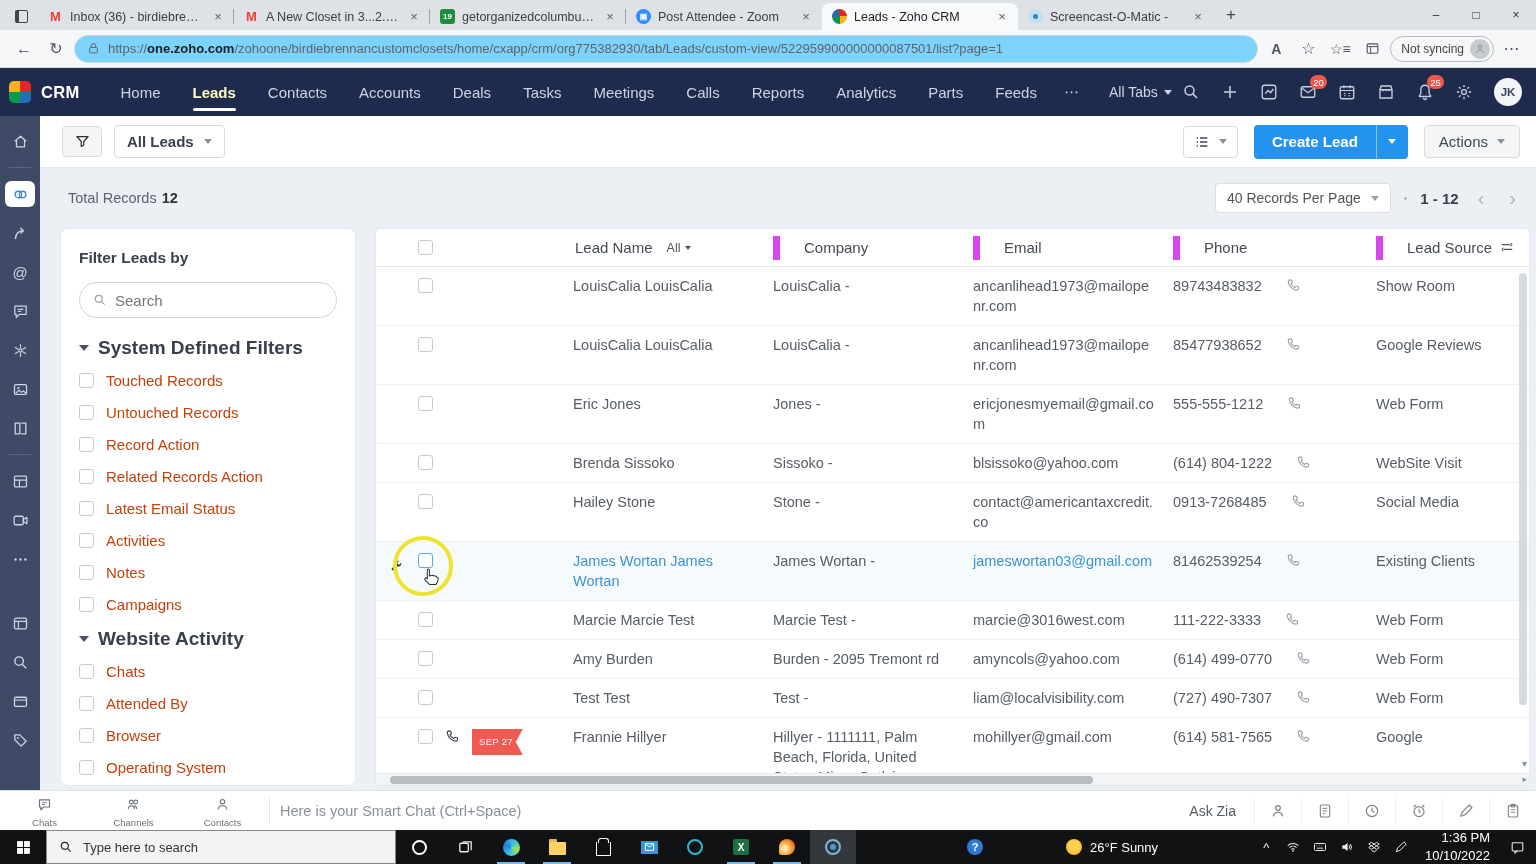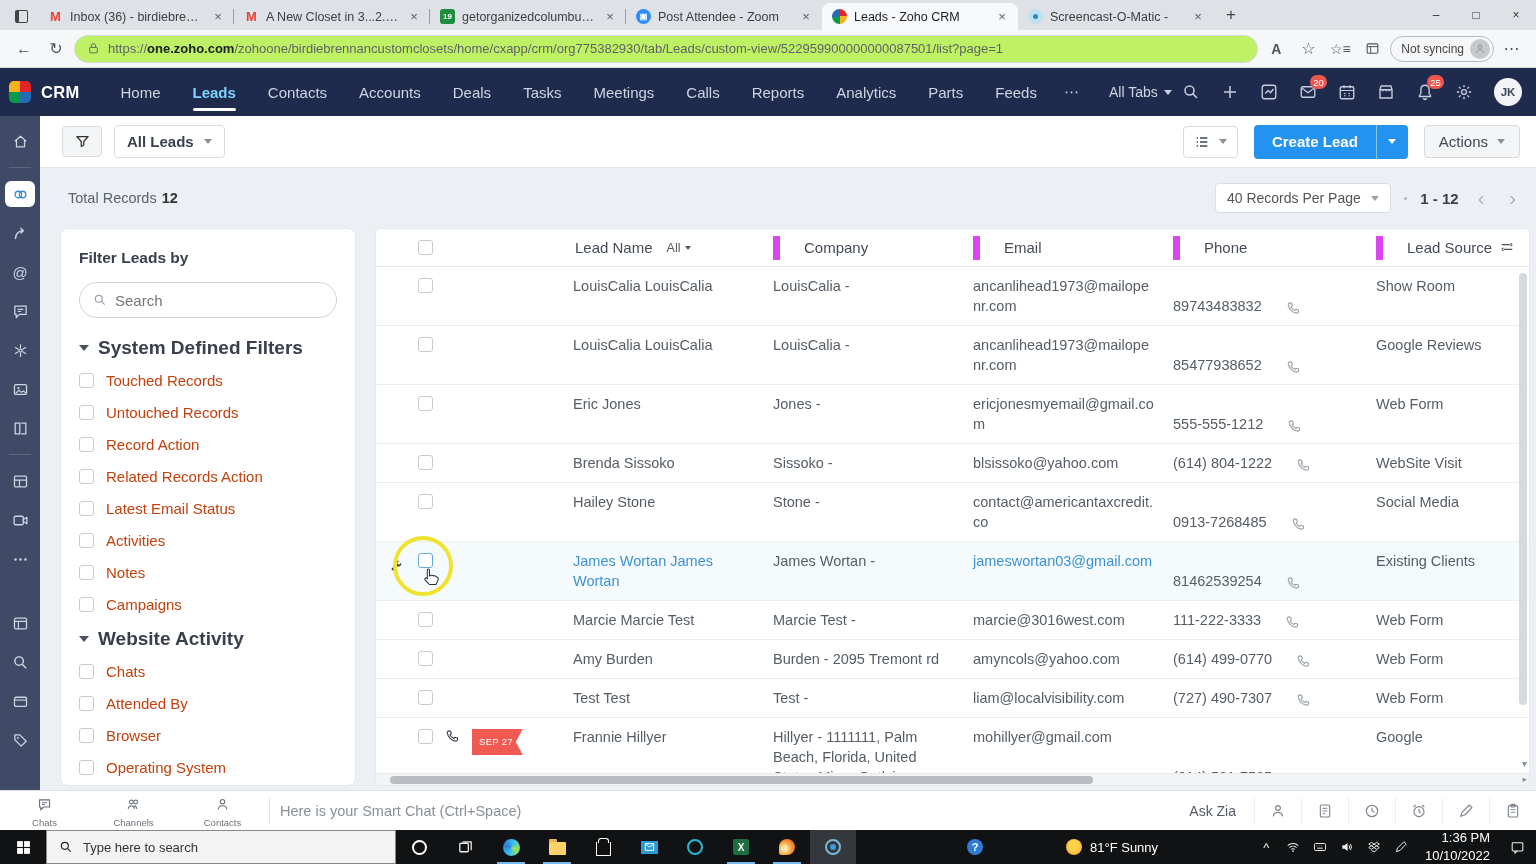--- a/index.html
+++ b/index.html
@@ -23,33 +23,33 @@
   .fav-zoom { background:#2d8cff; border-radius:50%; color:#fff; font-size:8px; }
   .fav-zoho { border-radius:50%; background:conic-gradient(#e42527 0 25%, #f9b21d 25% 50%, #089949 50% 75%, #226db4 75% 100%); }
   .fav-som { background:#bfe0ef; border-radius:50%; position:relative; }
   .fav-som::after { content:""; width:5px; height:5px; background:#2b87c8; border-radius:50%; }
   .newtab-btn { width:26px; height:26px; margin:0 0 2px 4px; font-size:17px; color:#444; display:flex; align-items:center; justify-content:center; }
   .win-controls { margin-left:auto; display:flex; align-self:stretch; align-items:center; }
   .win-btn { width:40px; height:30px; display:flex; align-items:center; justify-content:center; font-size:12px; color:#333; }
 
   .addressbar { height:38px; background:#f6f7f8; display:flex; align-items:center; gap:4px; padding:0 10px; border-bottom:1px solid #d7dadd; flex:none; }
   .nav-ico { width:28px; height:28px; display:flex; align-items:center; justify-content:center; font-size:16px; color:#50545a; }
-  .urlbox { flex:1; height:28px; background:#bef264; border:1px solid #d3d6da; border-radius:14px; display:flex; align-items:center; padding:0 12px; gap:8px; font-size:13px; color:#5f6368; overflow:hidden; }
+  .urlbox { flex:1; height:28px; background:#7dd3fc; border:1px solid #d3d6da; border-radius:14px; display:flex; align-items:center; padding:0 12px; gap:8px; font-size:13px; color:#5f6368; overflow:hidden; }
   .urlbox .host { color:#202124; font-weight:bold; }
   .url-text { white-space:nowrap; overflow:hidden; }
   .profile-pill { height:26px; border:1px solid #b7bbbf; border-radius:13px; display:flex; align-items:center; gap:6px; padding:0 3px 0 10px; font-size:12px; color:#444; background:#f6f7f8; }
   .avatar-sm { width:20px; height:20px; border-radius:50%; background:#c7cacd; display:flex; align-items:center; justify-content:center; color:#888; font-size:11px; }
 
   
   .zoho-nav { height:48px; background:#1f2b4d; display:flex; align-items:center; flex:none; color:#cdd4e2; }
   .zoho-logo { width:22px; height:22px; margin:0 10px 0 9px; border-radius:5px; background:conic-gradient(#e42527 0 25%, #226db4 25% 50%, #089949 50% 75%, #f9b21d 75% 100%); flex:none; }
   .brand { color:#fff; font-weight:bold; font-size:16.5px; letter-spacing:.3px; margin-right:26px; }
   .nav-items { display:flex; align-items:center; height:100%; gap:2px; }
   .nav-item { padding:0 15px; height:100%; display:flex; align-items:center; font-size:15px; position:relative; }
-  .nav-item.active { color:#7dd3fc; font-weight:bold; }
+  .nav-item.active { color:#fef9c3; font-weight:bold; }
   .nav-item.active::after { content:""; position:absolute; left:15px; right:15px; bottom:5px; height:3px; border-radius:2px; background:#fff; }
   .nav-more { padding:0 12px; font-size:15px; letter-spacing:2px; }
   .alltabs { margin-left:16px; font-size:14px; display:flex; align-items:center; gap:6px; }
   .caret { width:0; height:0; border-left:4px solid transparent; border-right:4px solid transparent; border-top:5px solid currentColor; display:inline-block; }
   .nav-right { margin-left:auto; display:flex; align-items:center; gap:21px; padding-right:14px; }
   .nav-glyph { position:relative; color:#c7cedd; display:flex; }
   .nav-glyph svg { width:18px; height:18px; }
   .badge { position:absolute; top:-8px; right:-10px; background:#ee574d; color:#fff; font-size:9.5px; min-width:17px; height:14px; border-radius:8px; display:flex; align-items:center; justify-content:center; padding:0 3px; }
   .avatar-jk { width:28px; height:28px; border-radius:50%; background:#f2f4f7; color:#39435c; font-size:11.5px; font-weight:bold; display:flex; align-items:center; justify-content:center; }
 
@@ -108,21 +108,21 @@
   .sel-cell { padding-left:42px; display:flex; align-items:flex-start; gap:12px; position:relative; }
   .cols-btn { position:absolute; right:14px; top:11px; color:#4a5160; }
   .cols-btn svg { width:16px; height:14px; }
   .trow { border-bottom:1px solid #eceef0; font-size:14.5px; color:#565d66; padding:9px 0; min-height:39px; }
   .trow .cell { padding-right:16px; line-height:20px; }
   .trow .sel-cell { padding-top:2px; }
   .trow.hl { background:#f5fafd; }
   .trow.hl .cbox { border-color:#63a7dc; }
   .link { color:#3b93d2; }
   .email-cell { word-break:break-all; }
-  .phone-cell { display:flex; align-items:flex-end; gap:24px; white-space:nowrap; }
+  .phone-cell { display:flex; align-items:flex-start; gap:24px; white-space:nowrap; }
   .phone-cell svg { width:15px; height:15px; color:#9aa1a9; margin-top:2px; flex:none; }
   .ribbon { background:#ef5a52; color:#fff; font-size:9.5px; font-weight:normal; padding:3px 10px 3px 7px; letter-spacing:.3px; clip-path:polygon(0 0,100% 0,86% 50%,100% 100%,0 100%); }
   .call-glyph { color:#39404d; } .call-glyph svg { width:15px; height:15px; }
   .hl-ring { position:absolute; left:17px; top:-15px; width:60px; height:60px; border:4px solid #efe32f; border-radius:50%; pointer-events:none; }
   .hl-cursor { position:absolute; left:46px; top:16px; width:19px; height:19px; }
   .hl-tool { position:absolute; left:13px; top:7px; width:14px; height:14px; color:#2a2f36; }
   .vscroll { position:absolute; right:2px; top:44px; width:8px; height:432px; background:#d7dadd; border-radius:4px; }
   .vs-down { position:absolute; right:2px; bottom:16px; color:#8a9099; font-size:10px; }
   .hscroll { position:absolute; left:0; right:0; bottom:0; height:12px; background:#f3f4f5; border-top:1px solid #e6e8ea; }
   .hscroll .thumb { position:absolute; left:14px; top:2px; height:8px; width:61%; background:#b9bdc1; border-radius:4px; }
@@ -988,21 +988,21 @@
     <div class="tb-app active-app">
         <span class="som-ico"></span>
       </div>
     <div style="width:96px"></div>
     <div class="tb-app">
         <span class="help-ico">?</span>
       </div>
     <div style="width:56px"></div>
     <div class="weather">
       <span class="sun-ico"></span>
-      <span>81°F Sunny</span>
+      <span>26°F Sunny</span>
     </div>
     <div class="tray">
       <div class="tray-ico">^</div>
       <div class="tray-ico">
           <svg viewBox="0 0 24 24">
             <use href="#s-wifi"></use>
           </svg>
         </div>
       <div class="tray-ico">
           <svg viewBox="0 0 24 24">

